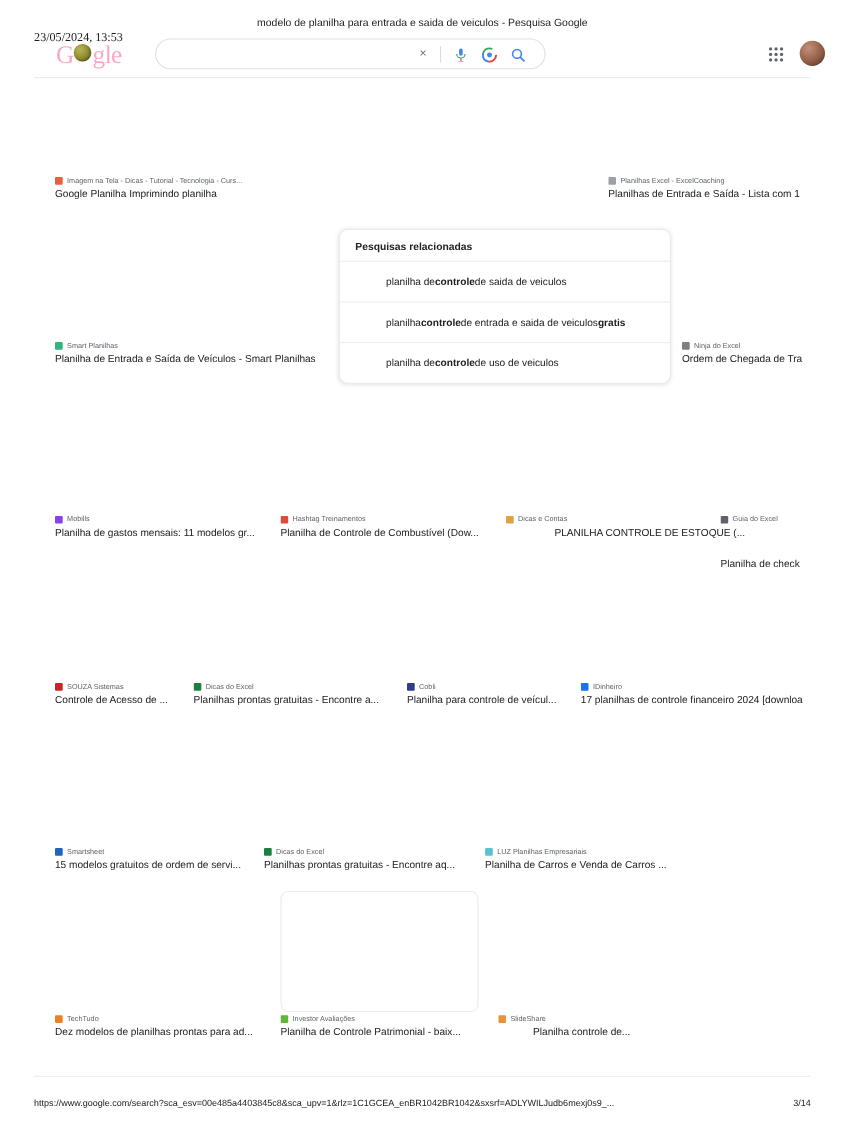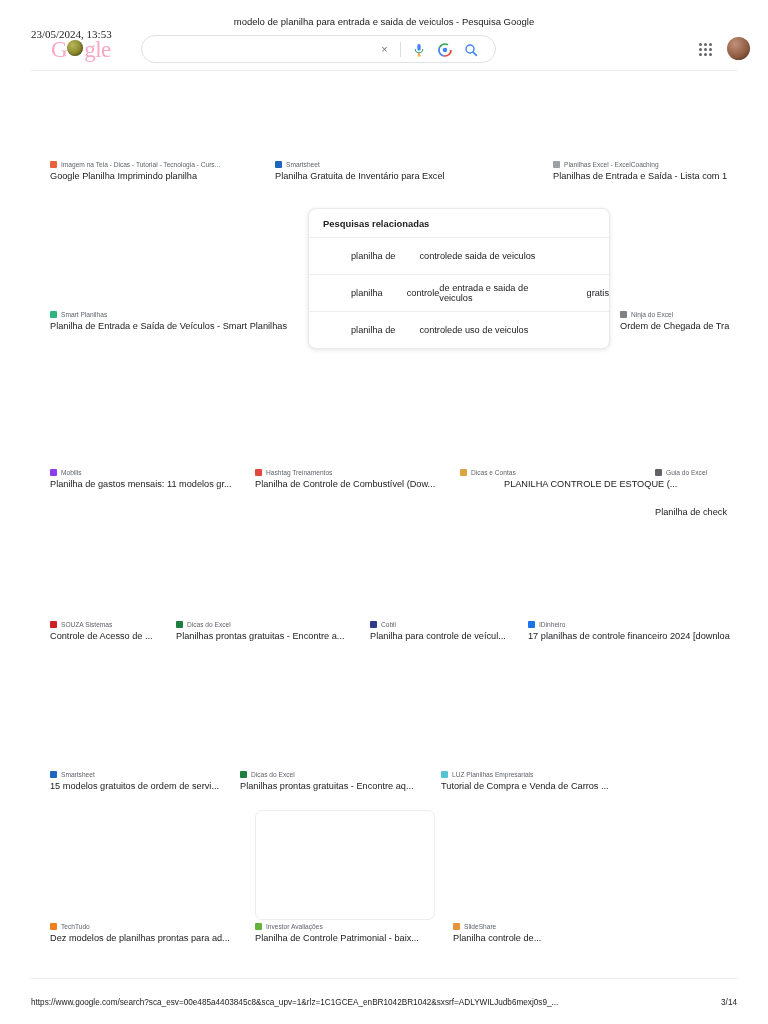--- a/index.html
+++ b/index.html
@@ -233,21 +233,21 @@
     height: 36px;
     display: flex;
     align-items: center;
     padding-left: 42px;
     font-size: 9.2px;
     color: #202124;
     border-bottom: 1px solid #ededed;
     cursor: pointer;
   }
   .related-item:last-child { border-bottom: none; }
-  .related-item b { font-weight: normal; margin-left: 24px; }
+  .related-item b { font-weight: bold; }
 
   
   .footer-rule {
     position: absolute;
     left: 31px; top: 978px;
     width: 706px; height: 1px;
     background: #ebebeb;
   }
   .footer-url {
     position: absolute;
@@ -319,28 +319,20 @@
 
 <div class="results" id="results-canvas">
     <div class="tile" style="left: 50px; top: 8px; width: 185px; height: 102px;">
       <div class="thumb plain" style="width: 185px; height: 78px;"></div>
       <div class="src-line" style="top: 80px;">
         <span class="favicon" style="background: rgb(232, 96, 60);"></span>
         <span>Imagem na Tela - Dicas - Tutorial - Tecnologia - Curs...</span>
       </div>
       <div class="title-line" style="top: 90px;">Google Planilha Imprimindo planilha</div>
     </div>
-    <div class="tile" style="left: 275px; top: 8px; width: 230px; height: 102px;">
-      <div class="thumb plain" style="width: 230px; height: 78px;"></div>
-      <div class="src-line" style="top: 80px;">
-        <span class="favicon" style="background: rgb(29, 101, 193);"></span>
-        <span>Smartsheet</span>
-      </div>
-      <div class="title-line" style="top: 90px;">Planilha Gratuita de Inventário para Excel</div>
-    </div>
     <div class="tile" style="left: 553px; top: 8px; width: 215px; height: 102px;">
       <div class="thumb plain" style="width: 215px; height: 78px;"></div>
       <div class="src-line" style="top: 80px;">
         <span class="favicon" style="background: rgb(154, 160, 166);"></span>
         <span>Planilhas Excel - ExcelCoaching</span>
       </div>
       <div class="title-line" style="top: 90px;">Planilhas de Entrada e Saída - Lista com 1</div>
     </div>
     <div class="tile" style="left: 50px; top: 168px; width: 250px; height: 92px;">
       <div class="thumb plain" style="width: 250px; height: 68px;"></div>
@@ -437,21 +429,21 @@
         <span>Dicas do Excel</span>
       </div>
       <div class="title-line" style="top: 86px;">Planilhas prontas gratuitas - Encontre aq...</div>
     </div>
     <div class="tile" style="left: 441px; top: 622px; width: 190px; height: 98px;">
       <div class="thumb plain" style="width: 190px; height: 74px;"></div>
       <div class="src-line" style="top: 76px;">
         <span class="favicon" style="background: rgb(88, 195, 208);"></span>
         <span>LUZ Planilhas Empresariais</span>
       </div>
-      <div class="title-line" style="top: 86px;">Tutorial de Compra e Venda de Carros ...</div>
+      <div class="title-line" style="top: 86px;">Planilha de Carros e Venda de Carros ...</div>
     </div>
     <div class="tile" style="left: 50px; top: 774px; width: 185px; height: 98px;">
       <div class="thumb plain" style="width: 185px; height: 74px;"></div>
       <div class="src-line" style="top: 76px;">
         <span class="favicon" style="background: rgb(239, 128, 34);"></span>
         <span>TechTudo</span>
       </div>
       <div class="title-line" style="top: 86px;">Dez modelos de planilhas prontas para ad...</div>
     </div>
     <div class="tile" style="left: 255px; top: 738px; width: 180px; height: 134px;">
@@ -461,21 +453,21 @@
         <span>Investor Avaliações</span>
       </div>
       <div class="title-line" style="top: 122px;">Planilha de Controle Patrimonial - baix...</div>
     </div>
     <div class="tile" style="left: 453px; top: 774px; width: 120px; height: 98px;">
       <div class="thumb plain" style="width: 120px; height: 74px;"></div>
       <div class="src-line" style="top: 76px;">
         <span class="favicon" style="background: rgb(232, 146, 58);"></span>
         <span>SlideShare</span>
       </div>
-      <div class="title-line" style="top: 86px;">Planilha controle de...</div>
+      <div class="title-line" style="top: 86px; text-align: right;">Planilha controle de...</div>
     </div>
   </div>
 
 <div class="related-card">
   <div class="related-head">Pesquisas relacionadas</div>
   <div id="related-items">
       <div class="related-item">
         <span>planilha de </span>
         <b>controle</b>
         <span> de saida de veiculos</span>

